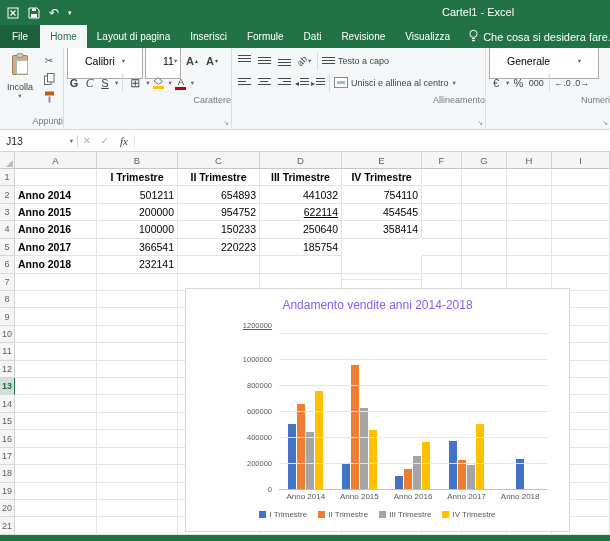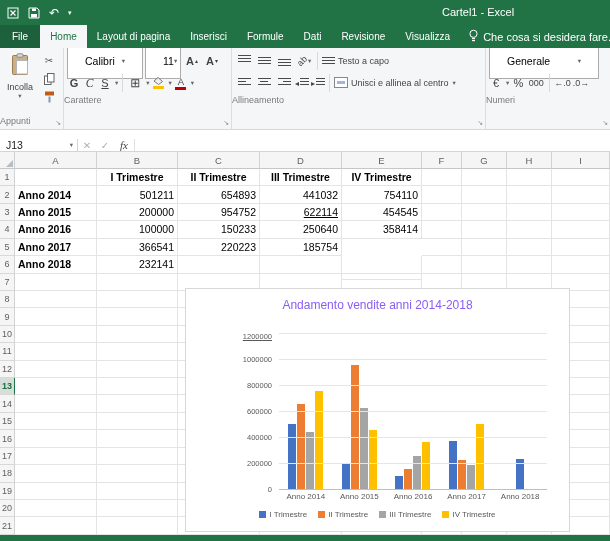--- a/index.html
+++ b/index.html
@@ -19,21 +19,21 @@
   .tab.file{background:#1c613b;padding:0 12px;}
   .tab.active{background:#f5f6f7;color:#217346;}
   .tellme{display:flex;align-items:center;gap:4px;margin-left:8px;color:#fff;font-size:11px;white-space:nowrap;overflow:hidden;}
 
   
   .ribbon{height:82px;background:#f5f6f7;border-bottom:1px solid #d8d8d8;display:flex;box-sizing:border-box;overflow:hidden;}
   .group{position:relative;display:flex;flex-direction:column;border-right:1px solid #dddddd;box-sizing:border-box;flex:none;}
   .gcontent{flex:1;padding:3px 3px 0 3px;display:flex;gap:3px;}
   .gcols{display:flex;flex-direction:column;gap:3px;}
   .grow-r{display:flex;align-items:center;gap:2px;height:22px;}
-  .glabel{height:15px;font-size:9px;color:#7a7a7a;text-align:left;line-height:14px;}
+  .glabel{height:15px;font-size:9px;color:#7a7a7a;text-align:right;line-height:14px;}
   .launcher{position:absolute;right:2px;bottom:2px;font-size:7px;color:#8a8a8a;line-height:8px;}
   .rbtn{display:flex;align-items:center;justify-content:center;color:#444;border-radius:2px;}
   .sbtn{width:18px;height:18px;font-size:11px;}
   .dd{font-size:6.5px;color:#666;margin-left:1px;}
   .rsel{background:#fff;border:1px solid #ababab;height:36px;display:flex;align-items:center;font-size:10.5px;color:#000;padding:0 17px;box-sizing:border-box;}
   .rsel .dd{margin-left:auto;}
   .vsep{width:1px;height:18px;background:#d9d9d9;margin:0 2px;}
 
   
   .paste{width:34px;display:flex;flex-direction:column;align-items:center;justify-content:flex-start;padding-top:2px;}
@@ -63,21 +63,21 @@
   .ha-right i:nth-child(2){margin-left:auto;}
   .orient{transform:rotate(-45deg);font-size:9px;color:#444;}
   .txtbtn{display:flex;align-items:center;gap:3px;font-size:9px;color:#444;white-space:nowrap;}
   .indent{display:flex;align-items:center;font-size:8px;color:#444;gap:1px;}
   .lic.mini{width:9px;}
   .lic.mini i{width:9px;}
 
   .numicon{font-size:9px;color:#444;white-space:nowrap;}
 
   
-  .fbar{height:21px;background:#fff;border-bottom:1px solid #d4d4d4;display:flex;align-items:flex-end;}
+  .fbar{height:21px;background:#fff;border-bottom:1px solid #d4d4d4;display:flex;align-items:center;}
   .namebox{width:78px;display:flex;align-items:center;font-size:10.5px;padding-left:6px;border-right:1px solid #d4d4d4;color:#222;box-sizing:border-box;}
   .namebox .dd{margin-left:auto;margin-right:4px;}
   .fb-ico{display:flex;align-items:center;justify-content:center;width:18px;font-size:10px;color:#b0b0b0;}
   .fb-fx{color:#444;font-family:"Liberation Serif",serif;font-style:italic;font-size:11px;width:20px;border-right:1px solid #e0e0e0;}
   .fb-input{flex:1;}
 
   
   #sheet{position:relative;width:610px;height:383px;background:#fff;overflow:hidden;}
   .grow{display:flex;height:17.43px;}
   .ghead{height:17px;}
@@ -696,17 +696,17 @@
           <span class="sw" style="background: rgb(255, 192, 0);"></span>
           <span>IV Trimestre</span>
         </div>
       </div>
   <div class="ytick" style="top: 195.5px;">0</div>
       <div class="ytick" style="top: 169.5px;">200000</div>
       <div class="ytick" style="top: 143.5px;">400000</div>
       <div class="ytick" style="top: 117.5px;">600000</div>
       <div class="ytick" style="top: 91.5px;">800000</div>
       <div class="ytick" style="top: 65.5px;">1000000</div>
-      <div class="ytick" style="top: 43px; text-decoration: underline;">1200000</div>
+      <div class="ytick" style="top: 32px; text-decoration: underline;">1200000</div>
     </div>
 
   <div class="statusbar"></div>
 </div>
 
 </body></html>

